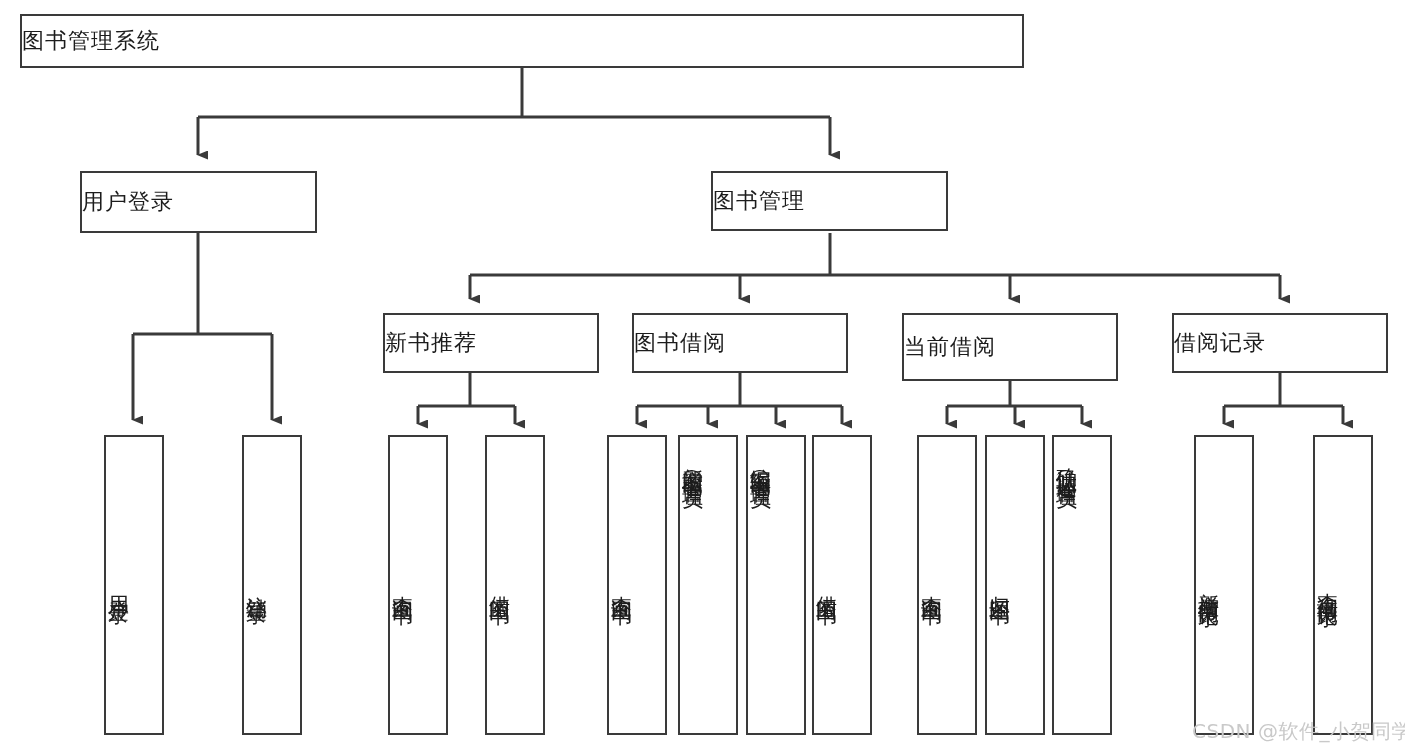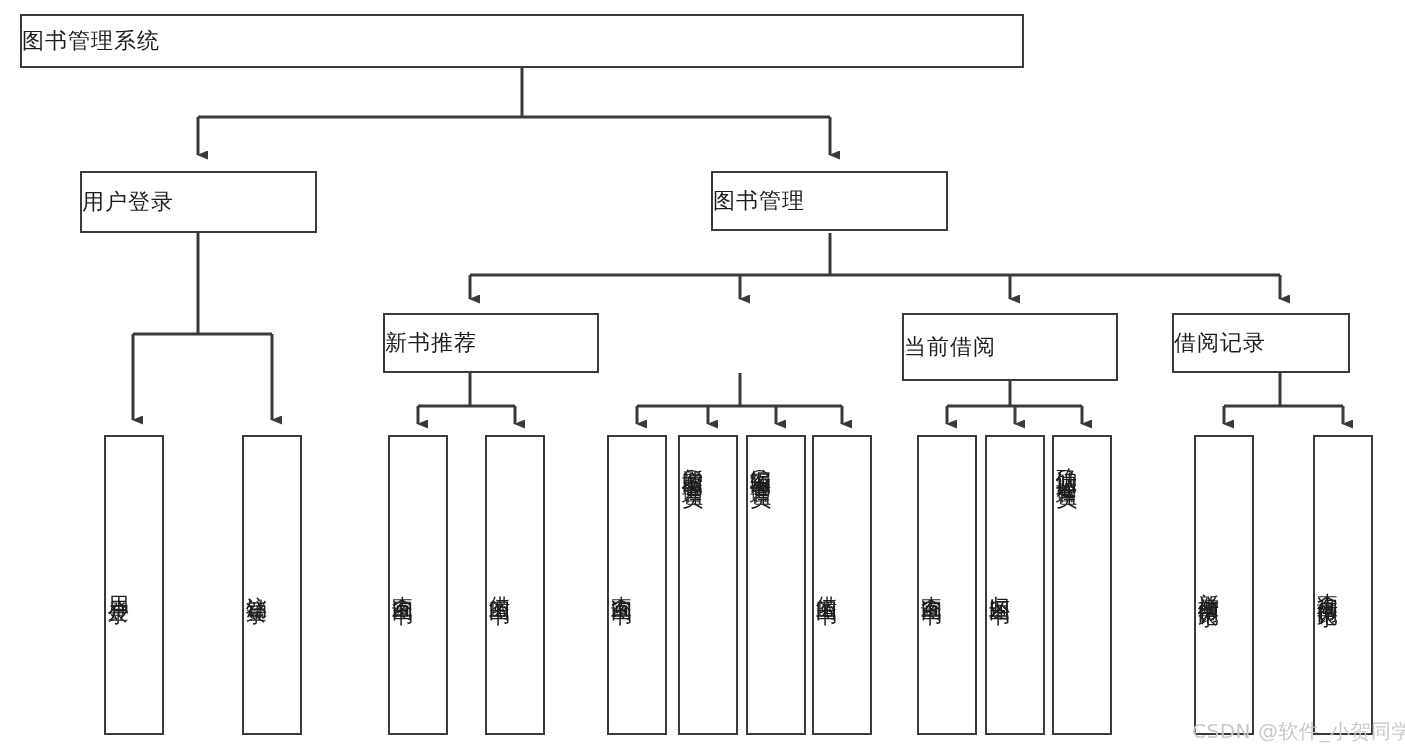--- a/index.html
+++ b/index.html
@@ -132,24 +132,27 @@
   <div class="node horiz" style="left:80px; top:171px; width:237px; height:62px;">
     <span>用户登录</span>
   </div>
   <div class="node horiz" style="left:711px; top:171px; width:237px; height:60px;">
     <span>图书管理</span>
   </div>
 
   <div class="node horiz" style="left:362px; top:313px; width:216px; height:60px;margin-left:21px;">
     <span>新书推荐</span>
   </div>
+  <div class="node horiz" style="left:632px; top:313px; width:216px; height:60px;">
+    <span>图书借阅</span>
+  </div>
   <div class="node horiz" style="left:902px; top:313px; width:216px; height:68px;">
     <span>当前借阅</span>
   </div>
-  <div class="node horiz" style="left:1172px; top:313px; width:178px; height:60px;">
+  <div class="node horiz" style="left:1172px; top:313px; width:216px; height:60px;">
     <span>借阅记录</span>
   </div>
 
   <div class="node vert center-v" style="left:104px; top:435px; width:60px; height:300px;">
     <span class="vtext">用户登录</span>
   </div>
   <div class="node vert center-v" style="left:242px; top:435px; width:60px; height:300px;">
     <span class="vtext">注销登录</span>
   </div>
 

